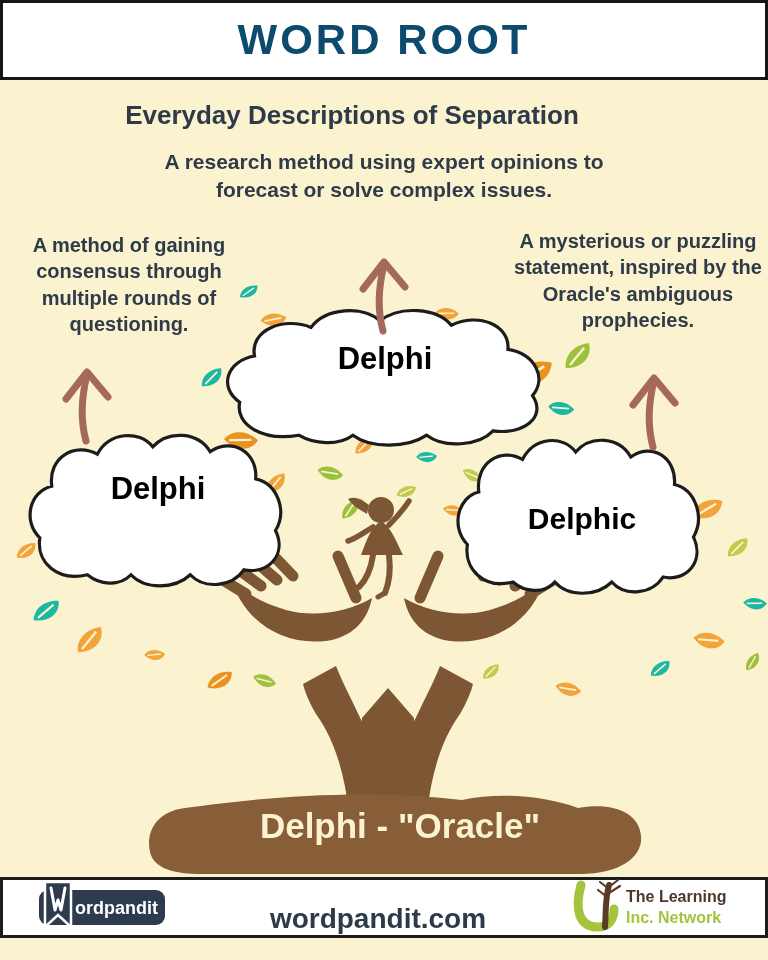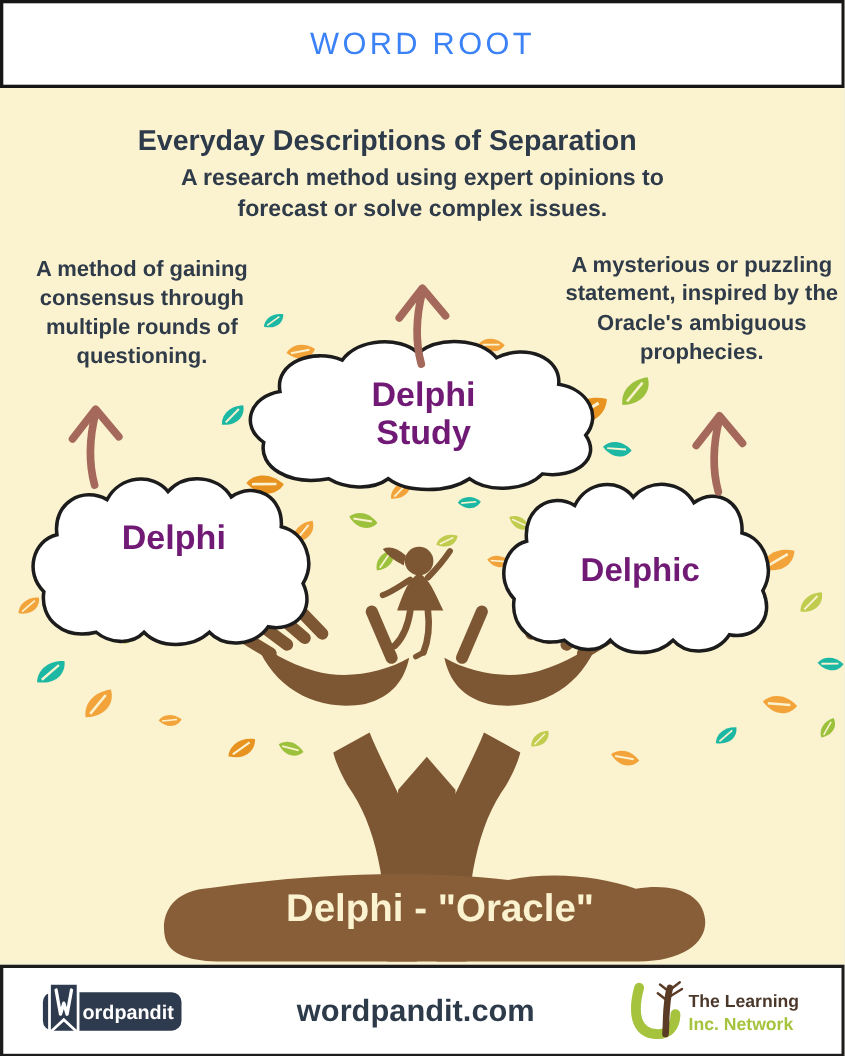--- a/index.html
+++ b/index.html
@@ -9,33 +9,33 @@
     background:#FBF2CF; overflow:hidden;
     font-family:"Liberation Sans", sans-serif;
   }
   
   .header {
     position:absolute; left:0; top:0; width:768px; height:80px;
     background:#ffffff; border:3px solid #161616;
     display:flex; align-items:center; justify-content:center;
   }
   .header h1 {
-    color:#3b82f6; font-size:28px; font-weight:400; letter-spacing:3px;
+    color:#0c4a6e; font-size:42px; font-weight:700; letter-spacing:3px;
   }
   
   .heading {
-    position:absolute; left:0; top:112px; width:704px; text-align:center;
+    position:absolute; left:0; top:100px; width:704px; text-align:center;
     color:#2D3A4A; font-size:26px; font-weight:700;
   }
   .def { position:absolute; color:#2F3B49; font-weight:700; text-align:center; line-height:1.32; }
   .def-center { left:164px; top:148px; width:440px; font-size:21px; }
   .def-left   { left:4px;   top:232px; width:250px; font-size:20px; }
   .def-right  { left:486px; top:228px; width:304px; font-size:20px; }
   
-  .cloud-label { position:absolute; color:#701a75; font-weight:700; text-align:center; }
+  .cloud-label { position:absolute; color:#000000; font-weight:700; text-align:center; }
   .cl-center { left:262px; top:342px; width:246px; font-size:31px; line-height:1.12; }
   .cl-left   { left:34px;  top:472px; width:248px; font-size:31px; line-height:1.12; }
   .cl-right  { left:460px; top:496px; width:244px; font-size:30px; line-height:1.55; }
   
   .root-label {
     position:absolute; left:160px; top:806px; width:480px; text-align:center;
     color:#FBF2CF; font-size:35px; font-weight:700;
   }
   
   .art { position:absolute; left:0; top:250px; width:768px; height:630px; }
@@ -44,23 +44,23 @@
   .lf-t  { fill:#1CB8A3; }
   .lf-g  { fill:#9CC23D; }
   .lf-y  { fill:#BFCC4D; }
   .cloud-shape { fill:#ffffff; stroke:#1c1c1c; stroke-width:3.2px; }
   .arrow { stroke:#A4695A; stroke-width:7px; fill:none; stroke-linecap:round; stroke-linejoin:round; }
   .wood  { fill:#7D5633; }
   .wood-stroke { stroke:#7D5633; fill:none; stroke-linecap:round; }
   .mound { fill:#875E38; }
   
   .footer {
-    position:absolute; left:0; top:877px; width:768px; height:84px;
+    position:absolute; left:0; top:877px; width:768px; height:61px;
     background:#ffffff; border:3px solid #1c1c1c;
-    display:flex; align-items:center; justify-content:space-between;
+    display:flex; align-items:flex-end; justify-content:space-between;
     padding:0 28px;
   }
   .site { color:#2D3A4A; font-size:28px; font-weight:700;margin-left:16px; }
   .wp-logo-text { fill:#ffffff; font-size:18px; font-weight:700; font-family:"Liberation Sans",sans-serif; }
   .tl-line1 { fill:#4B382B; font-size:16px; font-weight:700; font-family:"Liberation Sans",sans-serif; }
   .tl-line2 { fill:#A5C33C; font-size:16px; font-weight:700; font-family:"Liberation Sans",sans-serif; }
 </style>
 </head>
 <body>
 
@@ -166,21 +166,20 @@
     <use href="#cloud-path" class="cloud-shape" transform="translate(28,187) scale(0.99,1.23)"></use>
     <use href="#cloud-path" class="cloud-shape" transform="translate(456,192) scale(0.95,1.25)"></use>
 
     <use href="#arrow-shape" transform="translate(56,117)"></use>
     <use href="#arrow-shape" transform="translate(353,7)"></use>
     <use href="#arrow-shape" transform="translate(623,123)"></use>
   </svg>
 
   <div class="cloud-label cl-center">
     <div>Delphi</div>
-    <div>Study</div>
   </div>
   <div class="cloud-label cl-left">
     <div>Delphi</div>
   </div>
   <div class="cloud-label cl-right">
     <div>Delphic</div>
   </div>
 
   <div class="root-label">Delphi - "Oracle"</div>
 

